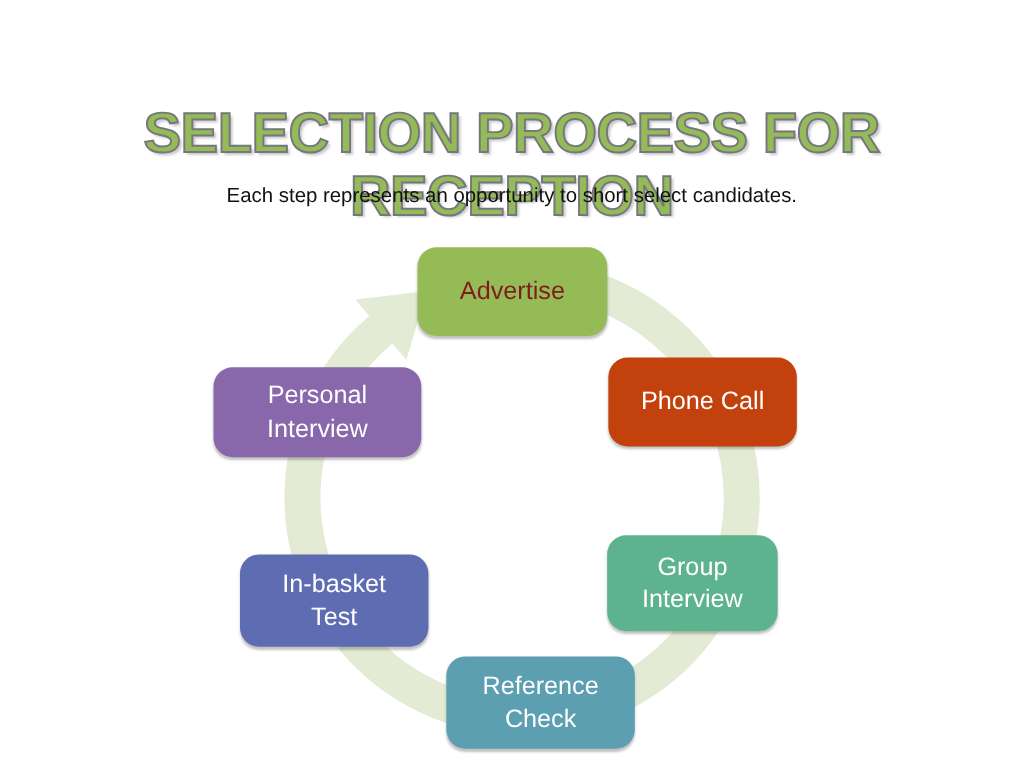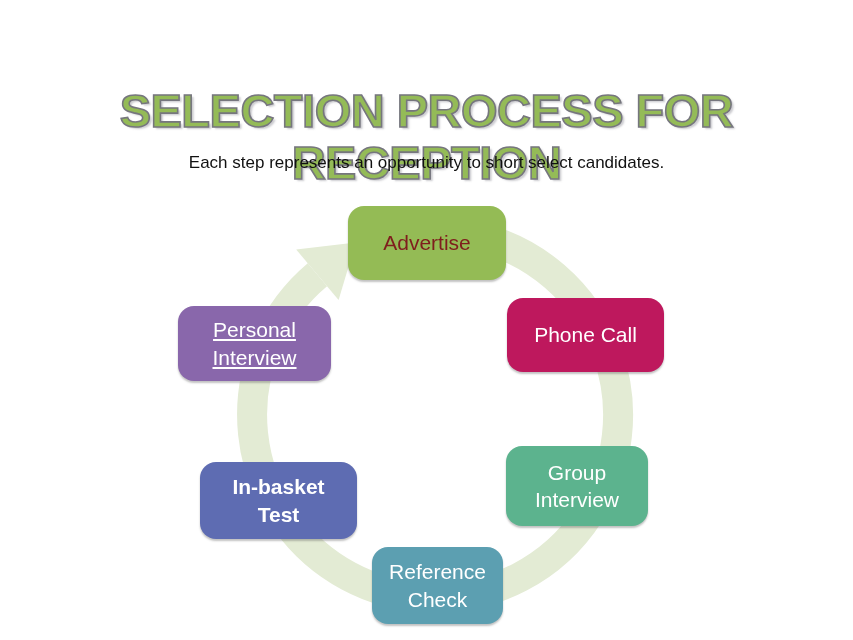--- a/index.html
+++ b/index.html
@@ -40,43 +40,43 @@
     color:#ffffff;
     font-size:21px;
     line-height:1.3;
     padding:4px 14px;
     box-sizing:border-box;
     box-shadow:0 2px 2px rgba(80,80,80,0.35);
   }
   .step-advertise {left:348px;top:167px;width:158px;height:74px;}
   .step-phone     {left:507px;top:259px;width:157px;height:74px;}
   .step-group     {left:506px;top:407px;width:142px;height:80px;}
-  .step-reference {left:372px;top:508px;width:131px;height:77px;}
+  .step-reference {left:372px;top:508px;width:157px;height:77px;}
   .step-inbasket  {left:200px;top:423px;width:157px;height:77px;}
-  .step-personal  {left:178px;top:267px;width:153px;height:75px;text-decoration:underline;}
+  .step-personal  {left:178px;top:267px;width:173px;height:75px;}
 </style>
 </head>
 <body>
 
 <div class="canvas">
 
   <div class="page-title" style="color: rgb(148, 187, 87); -webkit-text-stroke-color: rgb(118, 118, 126);">SELECTION PROCESS FOR RECEPTION</div>
 
   <div class="page-subtitle">Each step represents an opportunity to short select candidates.</div>
 
   <svg class="ring-svg" width="853" height="640" viewBox="0 0 853 640">
     <path d="M 387.6 199.2 A 183 183 0 1 1 317.4 235.8" fill="none" stroke-width="30" style="stroke: rgb(227, 235, 212);"></path>
     <polygon points="296.2,210.5 355.7,203.6 338.6,261.1" style="fill: rgb(227, 235, 212);"></polygon>
   </svg>
 
   <div class="step step-advertise" style="background-color: rgb(148, 187, 85); color: #7f1d1d;">Advertise</div>
 
-  <div class="step step-phone" style="background-color: #be185d; color: rgb(255, 255, 255);">Phone Call</div>
+  <div class="step step-phone" style="background-color: #c2410c; color: rgb(255, 255, 255);">Phone Call</div>
 
   <div class="step step-group" style="background-color: rgb(92, 179, 142); color: rgb(255, 255, 255);">Group Interview</div>
 
   <div class="step step-reference" style="background-color: rgb(92, 159, 177); color: rgb(255, 255, 255);">Reference Check</div>
 
-  <div class="step step-inbasket" style="background-color: rgb(94, 108, 178); color: rgb(255, 255, 255); font-weight: bold;">In-basket Test</div>
+  <div class="step step-inbasket" style="background-color: rgb(94, 108, 178); color: rgb(255, 255, 255);">In-basket Test</div>
 
   <div class="step step-personal" style="background-color: rgb(137, 103, 171); color: rgb(255, 255, 255);">Personal Interview</div>
 
 </div>
 
 </body></html>

